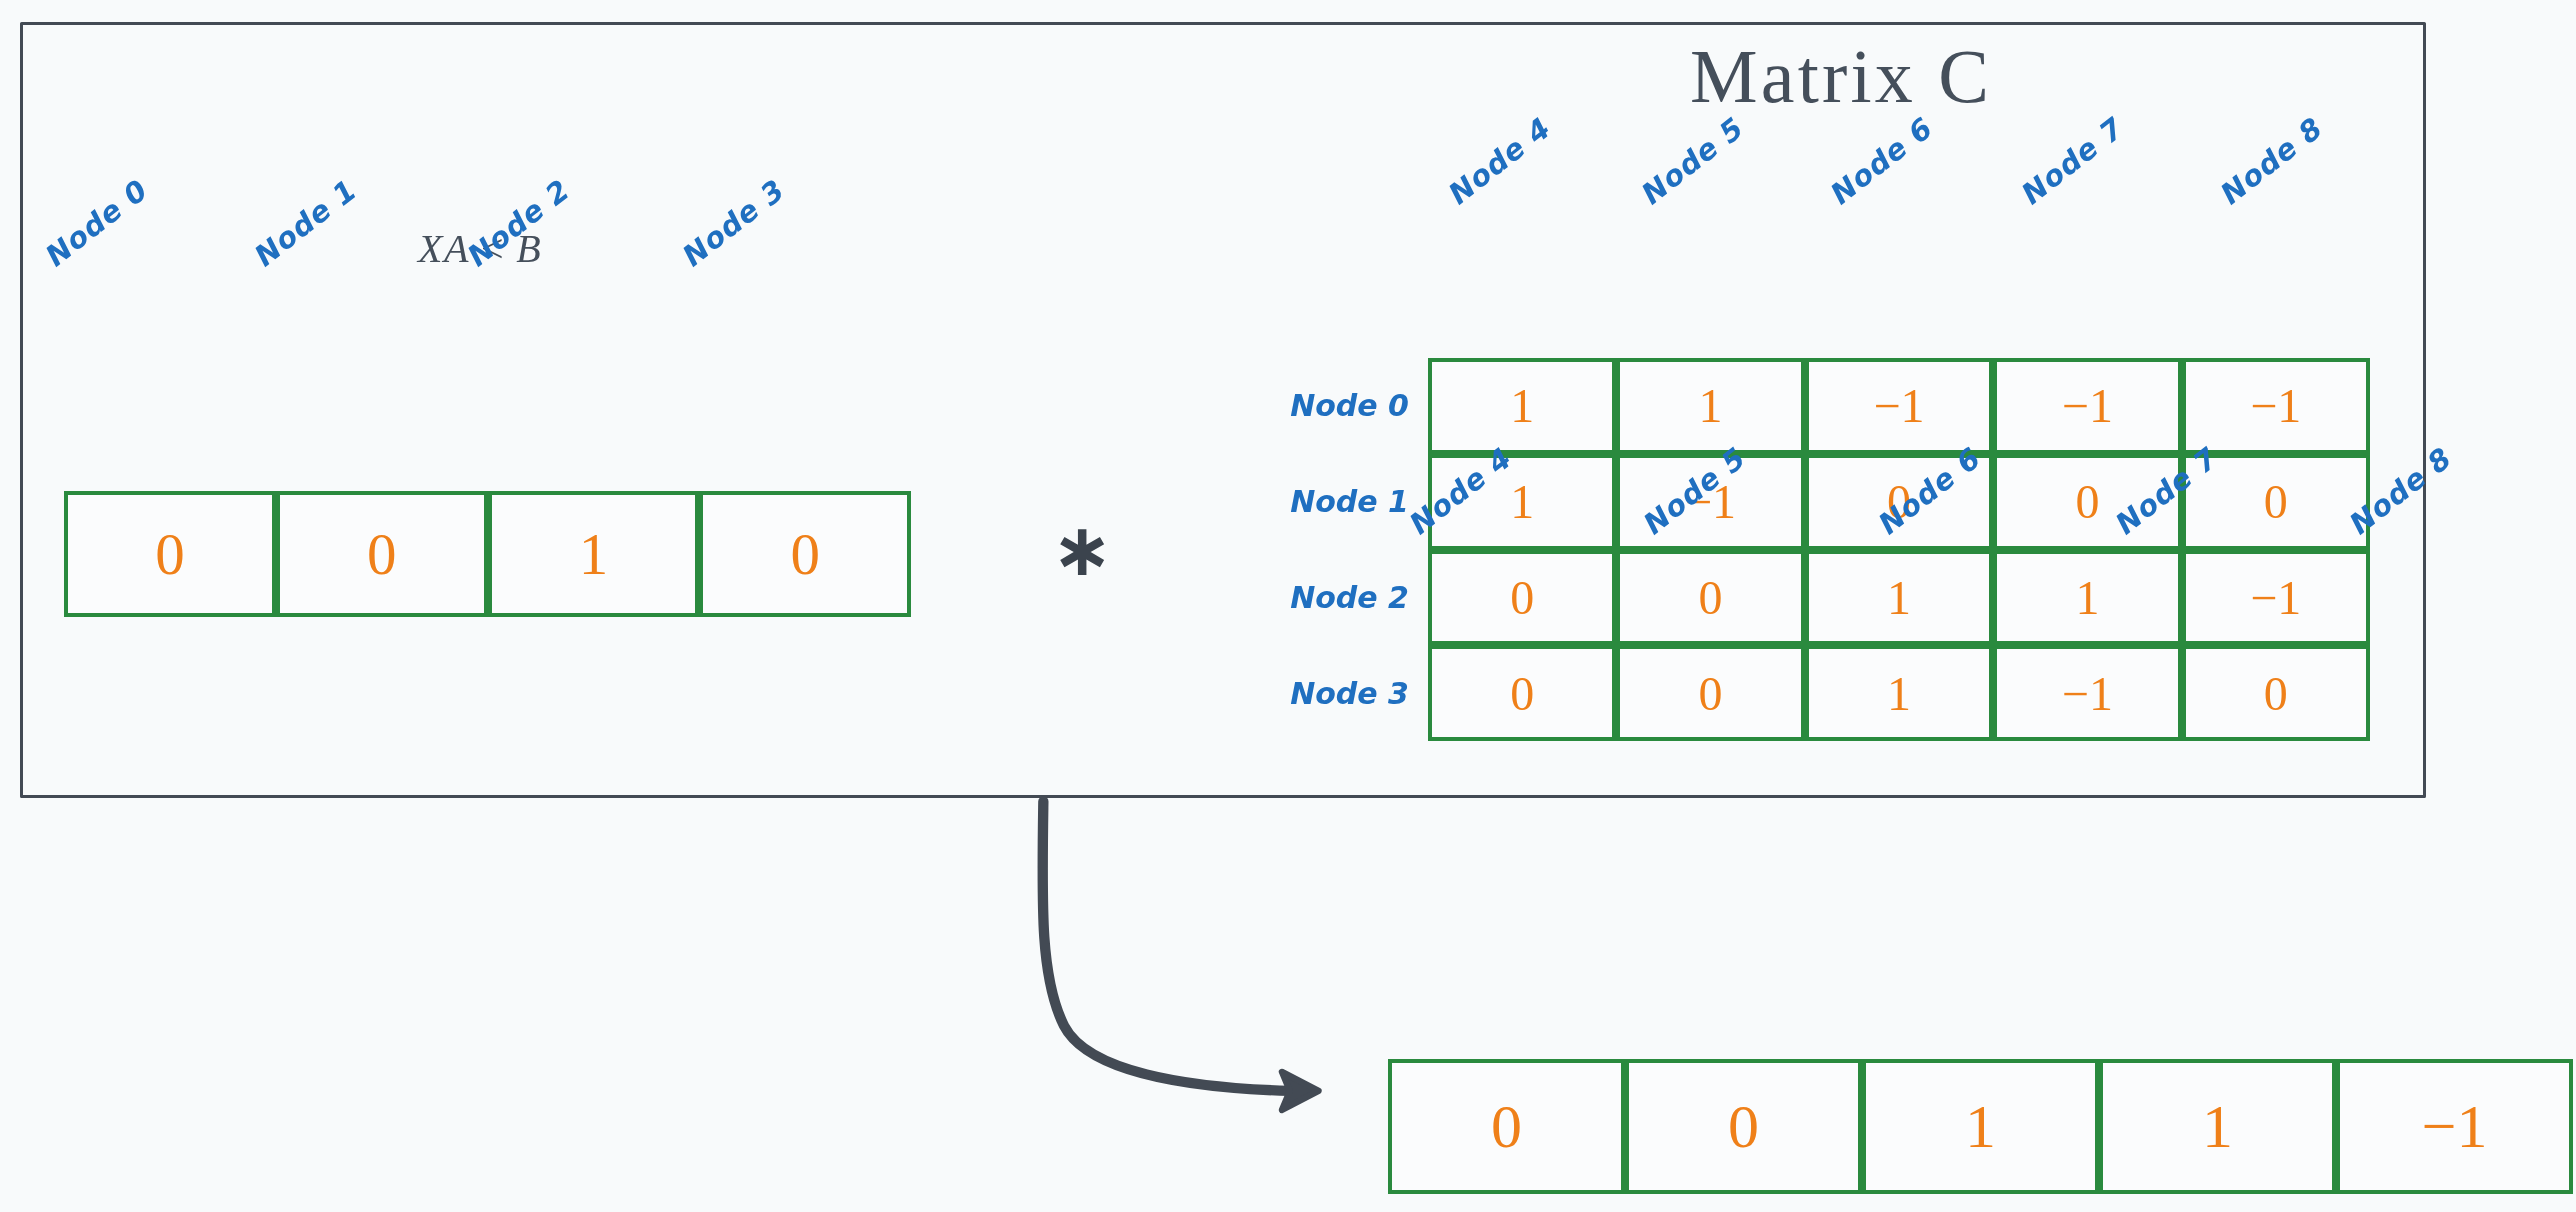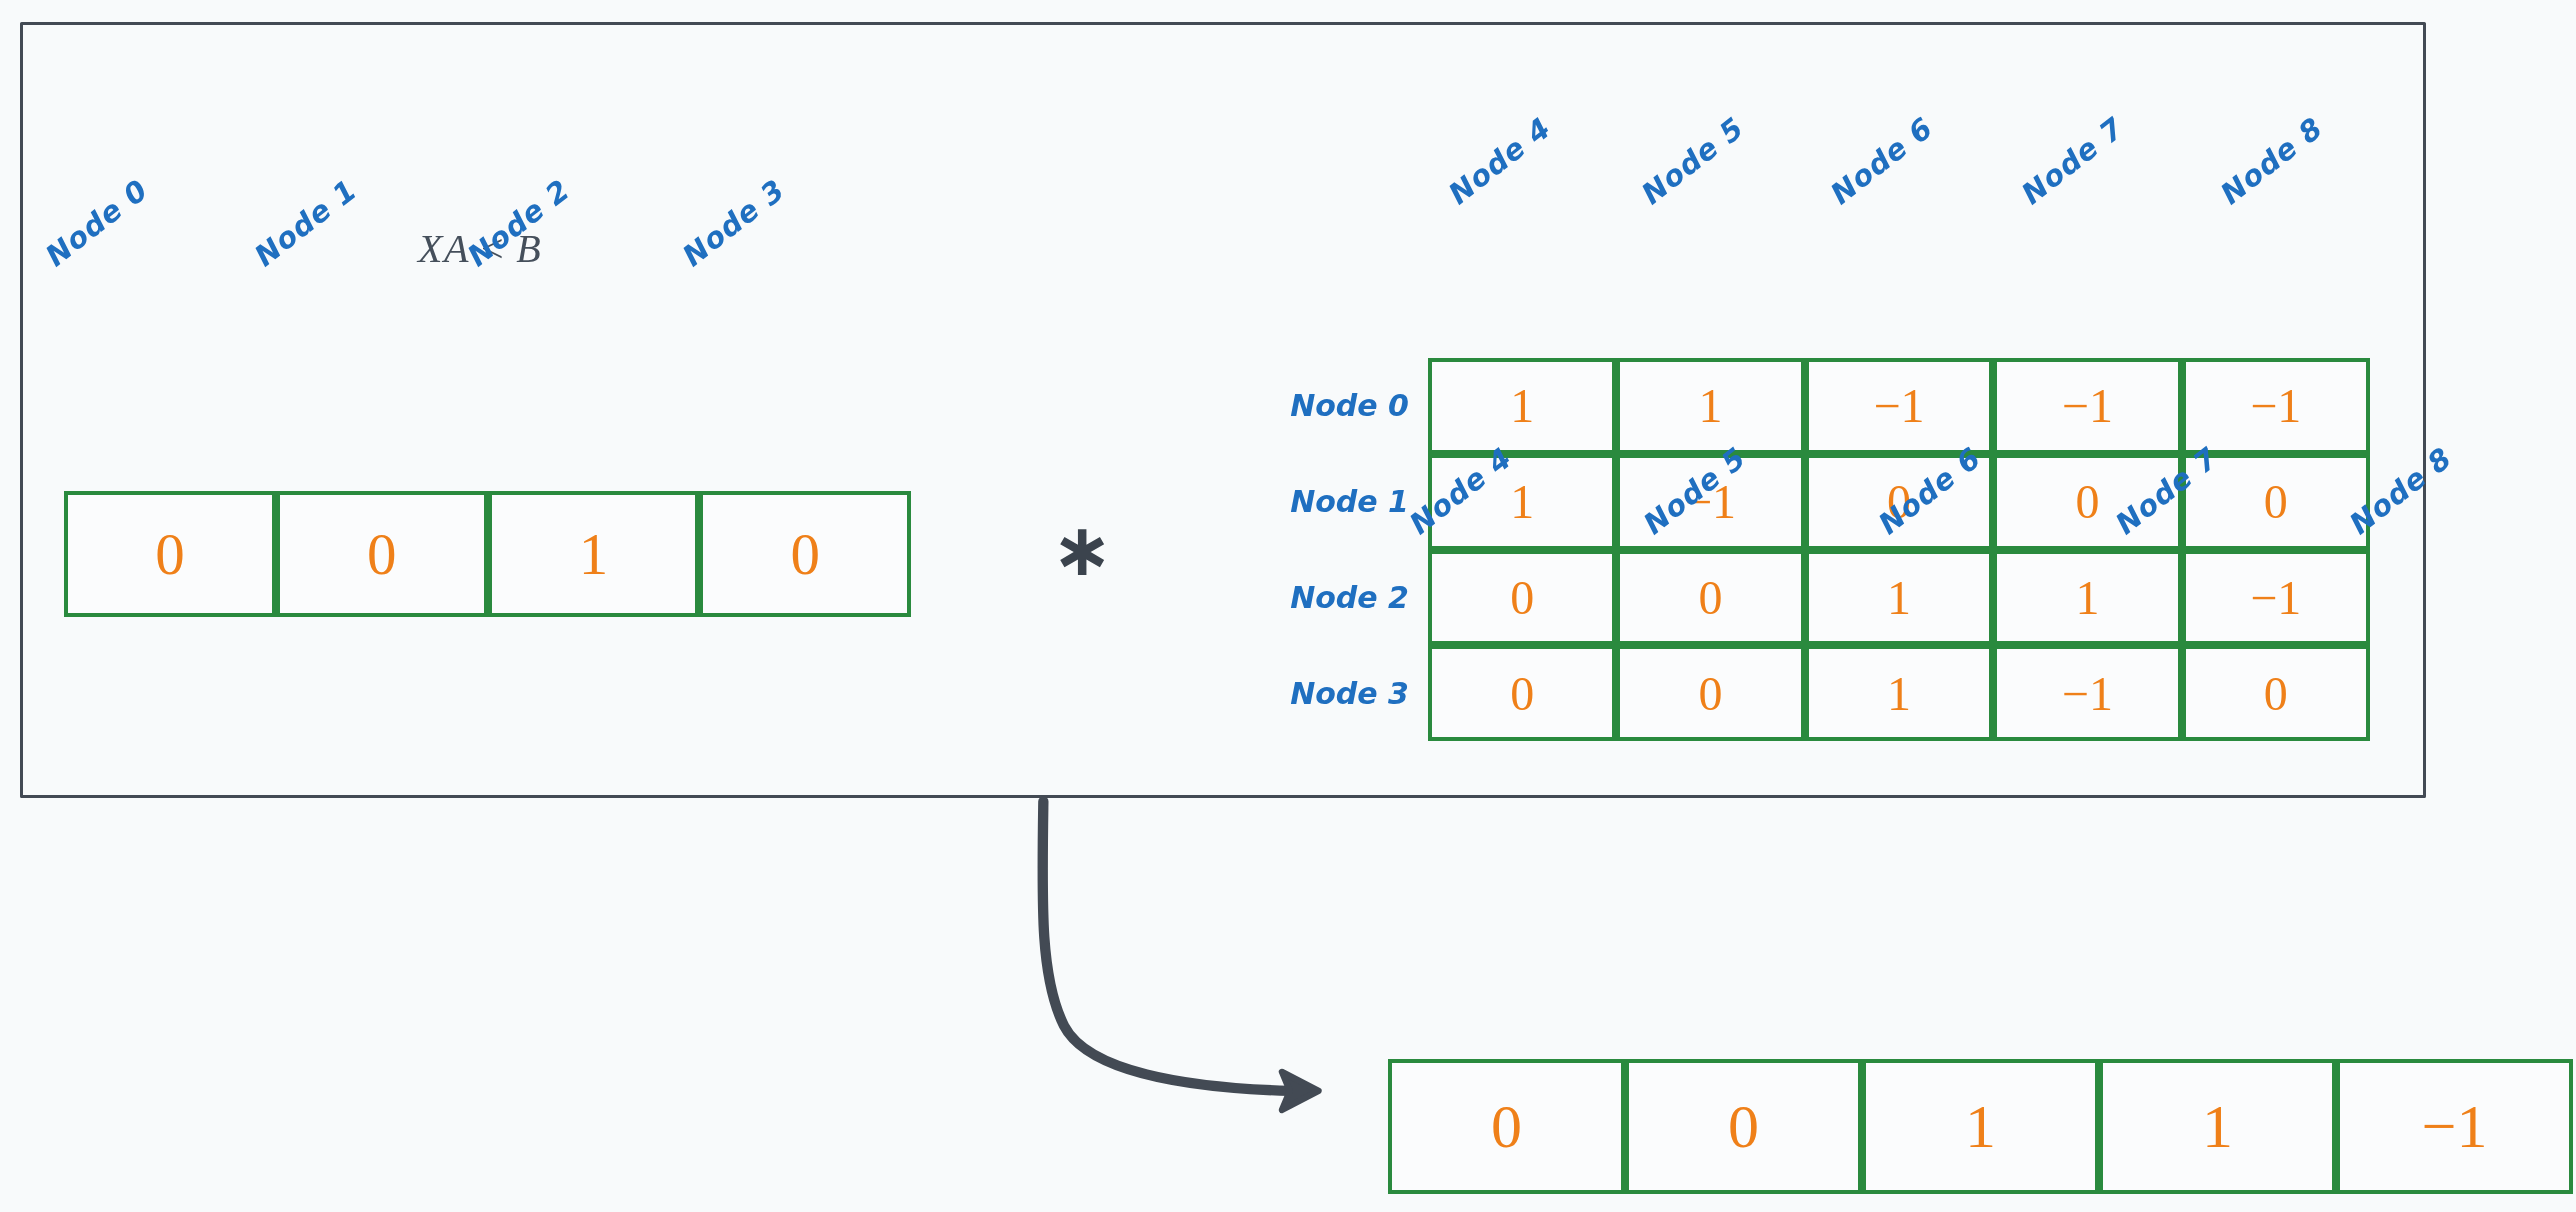--- a/index.html
+++ b/index.html
@@ -171,20 +171,21 @@
     pointer-events: none;
   }
 </style>
 </head>
 <body>
 
 <div id="canvas">
 
   <div class="frame"></div>
 
+  <div id="matrix-c-title" class="title-serif">Matrix  C</div>
 
   <div id="xa-b-title" class="title-serif">
     <span>XA</span><span class="rel" style="padding:0 11px;">&lt;</span><span>B</span>
   </div>
 
   <div class="node-label diag" style="left:60px;  top:239px;">Node 0</div>
   <div class="node-label diag" style="left:269px; top:239px;">Node 1</div>
   <div class="node-label diag" style="left:482px; top:239px;">Node 2</div>
   <div class="node-label diag" style="left:697px; top:239px;">Node 3</div>
 

